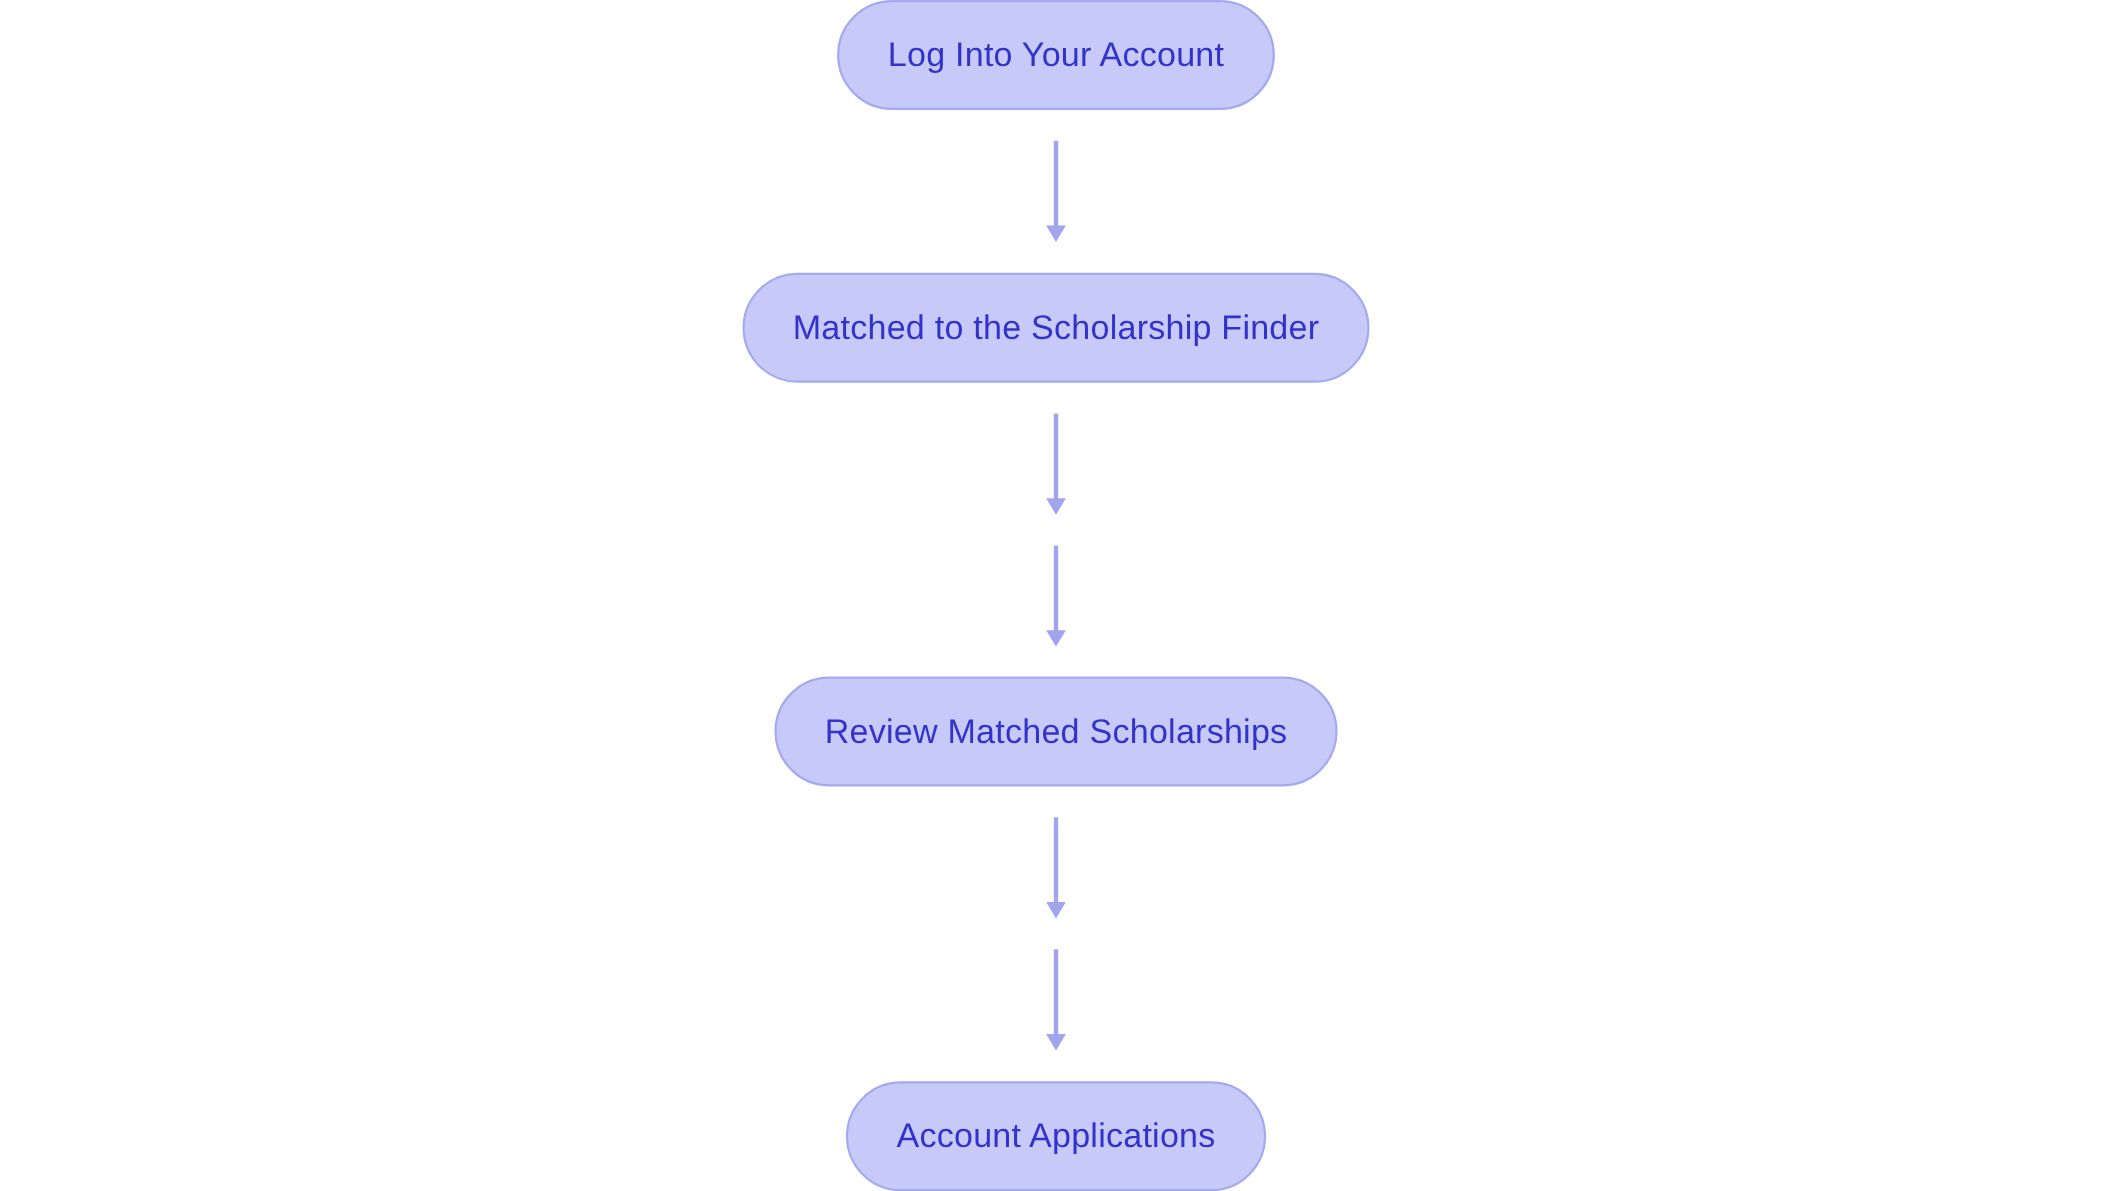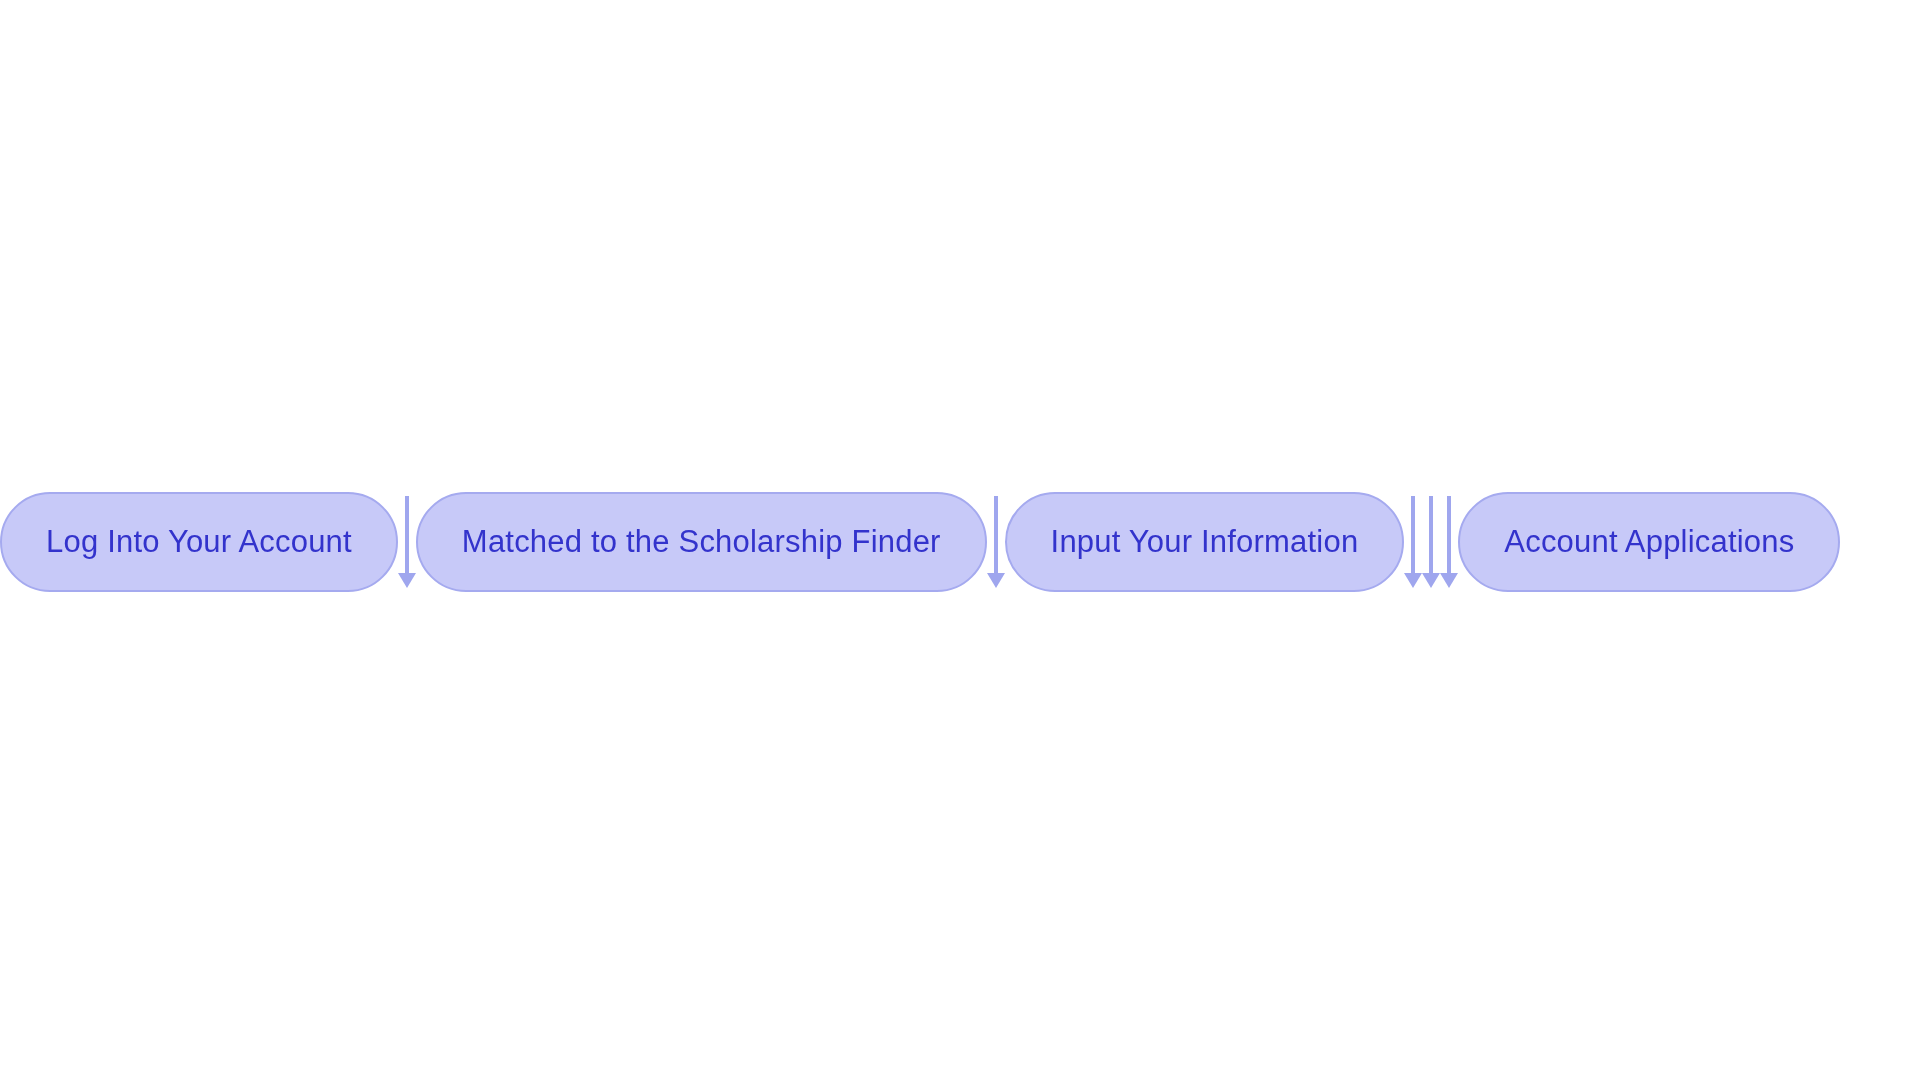--- a/index.html
+++ b/index.html
@@ -18,23 +18,23 @@
     background: #ffffff;
     overflow: hidden;
   }
   .flow-column {
     position: absolute;
     left: 0;
     top: 0;
     width: 1920px;
     height: 1083px;
     display: flex;
-    flex-direction: row;
+    flex-direction: column;
     align-items: center;
-    justify-content: flex-start;
+    justify-content: space-between;
   }
   .flow-step {
     display: flex;
     align-items: center;
     justify-content: center;
     box-sizing: border-box;
     height: 100px;
     border-radius: 50px;
     background: #c7c9f8;
     border: 2px solid #a5aaef;
@@ -84,29 +84,29 @@
 
     <div class="flow-step">
       <span>Matched to the Scholarship Finder</span>
     </div>
 
     <div class="flow-connector">
       <div class="connector-line"></div>
       <div class="connector-head"></div>
     </div>
 
-    <div class="flow-step">
-      <span>Input Your Information</span>
-    </div>
 
     <div class="flow-connector">
       <div class="connector-line"></div>
       <div class="connector-head"></div>
     </div>
 
+    <div class="flow-step">
+      <span>Review Matched Scholarships</span>
+    </div>
 
     <div class="flow-connector">
       <div class="connector-line"></div>
       <div class="connector-head"></div>
     </div>
 
 
     <div class="flow-connector">
       <div class="connector-line"></div>
       <div class="connector-head"></div>

